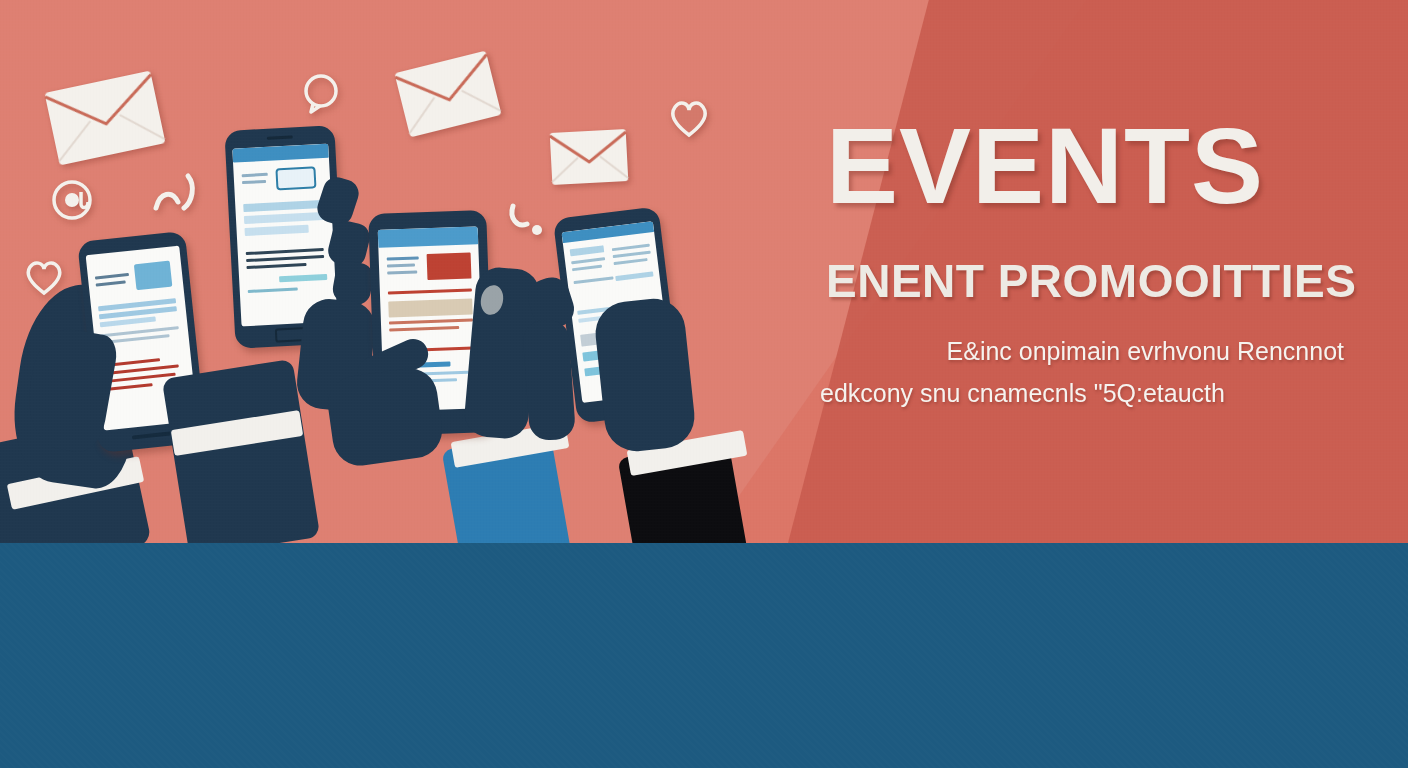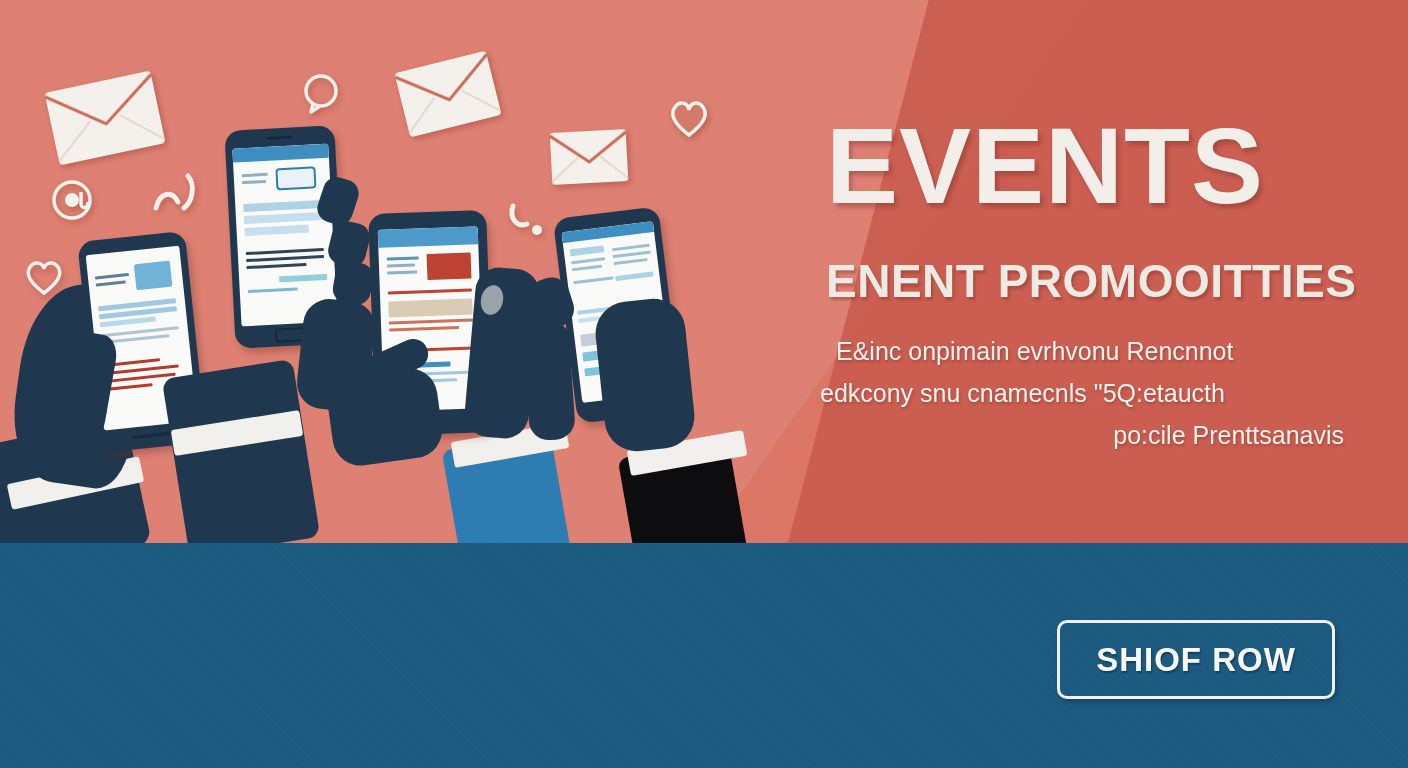--- a/index.html
+++ b/index.html
@@ -63,21 +63,21 @@
     font-size:46px;line-height:1;font-weight:bold;color:#EDEAE4;
     letter-spacing:.5px;
     text-shadow:2px 3px 3px rgba(120,45,35,.4);
   }
   .body-text{
     position:absolute;left:820px;top:330px;width:524px;
     font-size:25px;line-height:42px;color:#F6F3EF;
     text-align:right;
     text-shadow:1px 2px 3px rgba(120,45,35,.45);
   }
-  .body-text .l1{display:block;text-align:left;margin-left:16px;}
+  .body-text .l1{display:block;text-align:right;}
   .body-text .l2{display:block;text-align:left;}
   .body-text .l3{display:block;text-align:right;}
 
   .cta{
     position:absolute;left:1057px;top:620px;width:272px;height:73px;
     border:3px solid #F2F0EC;border-radius:10px;
     display:flex;align-items:center;justify-content:center;
     color:#FBFAF8;font-size:33px;font-weight:bold;letter-spacing:1px;
     box-shadow:2px 3px 5px rgba(0,30,55,.35);
     text-shadow:1px 2px 2px rgba(0,30,55,.45);
@@ -282,20 +282,16 @@
   <div class="bottom-band">
     <div class="grain"></div>
   </div>
 
   <div class="headline">EVENTS</div>
   <div class="subhead">ENENT PROMOOITTIES</div>
 
   <div class="body-text">
     <span class="l1">E&amp;inc onpimain evrhvonu Rencnnot</span>
     <span class="l2">edkcony snu cnamecnls "5Q:etaucth</span>
-    <span class="l3">po:cile Prenttsanavis</span>
-  </div>
-
-  <div class="cta">
-    <span>SHIOF ROW</span>
-  </div>
+  </div>
+
 
 </div>
 
 </body></html>

